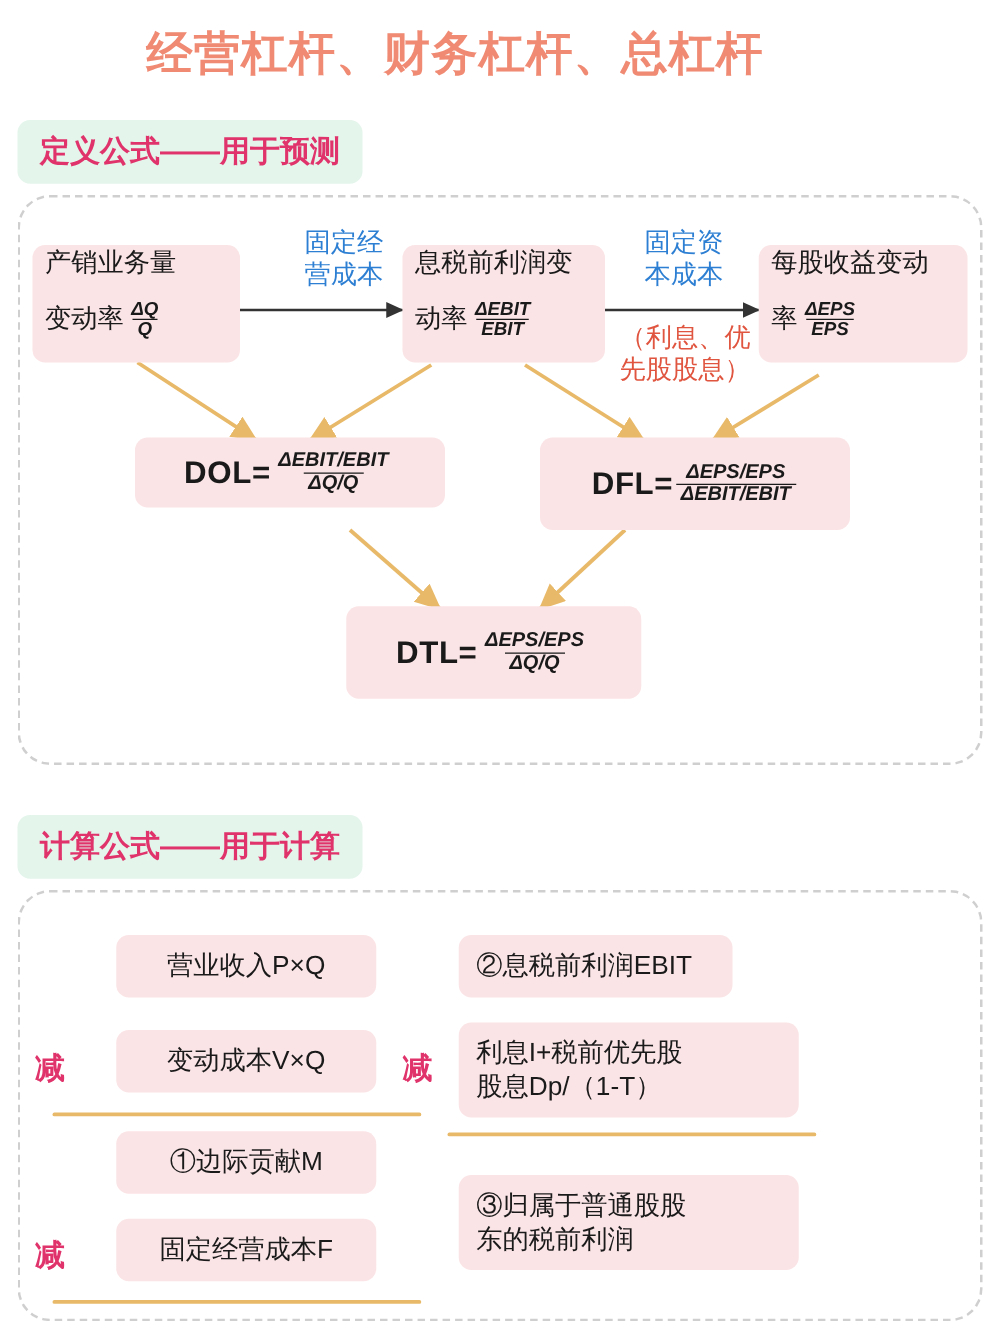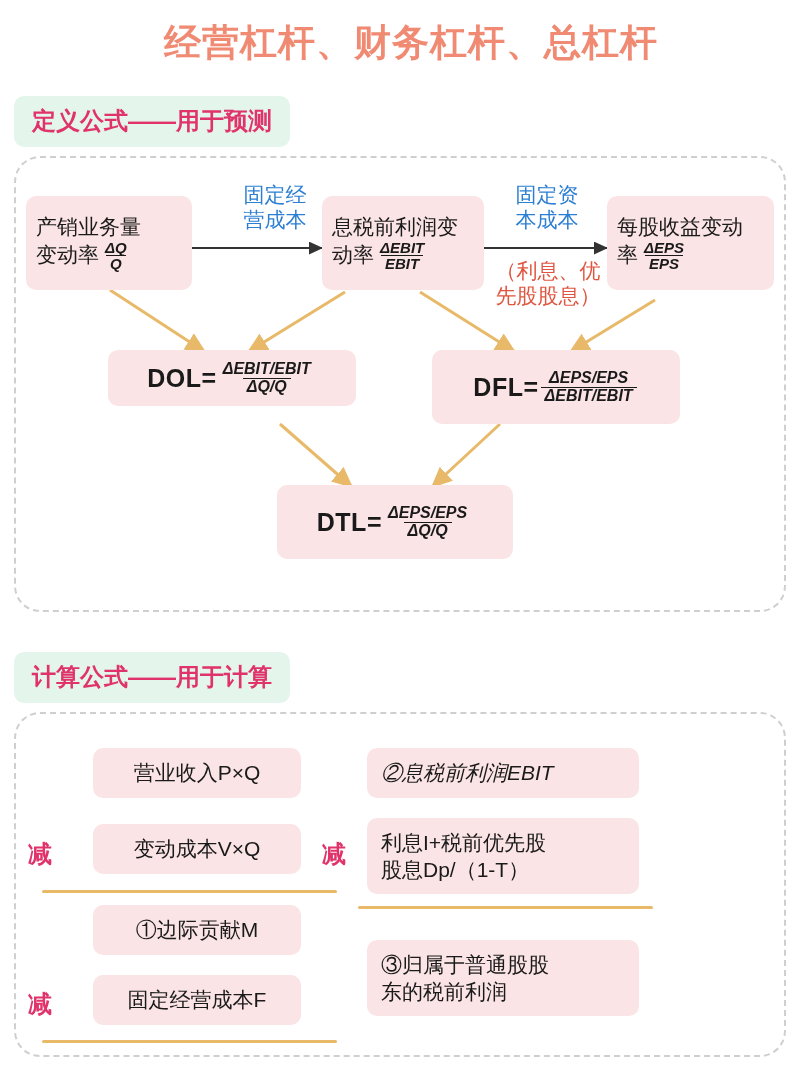--- a/index.html
+++ b/index.html
@@ -18,21 +18,20 @@
 
   
   .title {
     position: absolute;
     top: 18px; left: 0; width: 728px;
     text-align: center;
     font-size: 37px;
     font-weight: bold;
     color: #f08a72;
     letter-spacing: 1px;
-    margin-left: 47px;
   }
 
   
   .sec-chip {
     position: absolute;
     background: #e4f5ec;
     border-radius: 10px;
     padding: 9px 18px 10px 18px;
     font-size: 24px;
     font-weight: bold;
@@ -71,21 +70,21 @@
   
   .frac {
     display: inline-flex;
     flex-direction: column;
     align-items: center;
     justify-content: center;
     vertical-align: middle;
     font-style: italic;
     font-weight: bold;
     line-height: 1.05;
-    margin: 0 2px;
+    margin: 16px 2px;
   }
   .frac .num { padding: 0 4px; }
   .frac .den { padding: 0 4px; border-top: 1.6px solid #1a1a1a; }
   .frac.small { font-size: 15px; }
   .frac.big { font-size: 16px; }
 
   .lever-label {
     font-weight: bold;
     font-size: 25px;
     letter-spacing: 0.5px;
@@ -254,20 +253,20 @@
 
   <div class="cbox" style="left:93px; top:748px; width:208px; height:50px; justify-content:center;">营业收入P×Q</div>
   <div class="cbox" style="left:93px; top:824px; width:208px; height:50px; justify-content:center;">变动成本V×Q</div>
   <div class="rule" style="left:42px; top:890px; width:295px;"></div>
   <div class="cbox" style="left:93px; top:905px; width:208px; height:50px; justify-content:center;">①边际贡献M</div>
   <div class="cbox" style="left:93px; top:975px; width:208px; height:50px; justify-content:center;">固定经营成本F</div>
   <div class="rule" style="left:42px; top:1040px; width:295px;"></div>
 
   <div class="minus" style="left:322px; top:838px;">减</div>
 
-  <div class="cbox" style="left:367px; top:748px; width:272px; height:50px;font-style:italic;">②息税前利润EBIT</div>
+  <div class="cbox" style="left:367px; top:748px; width:219px; height:50px;">②息税前利润EBIT</div>
   <div class="cbox" style="left:367px; top:818px; width:272px; height:76px; white-space:pre-line;">利息I+税前优先股
 股息Dp/（1-T）</div>
   <div class="rule" style="left:358px; top:906px; width:295px;"></div>
   <div class="cbox" style="left:367px; top:940px; width:272px; height:76px; white-space:pre-line;">③归属于普通股股
 东的税前利润</div>
 
 </div>
 
 </body></html>

